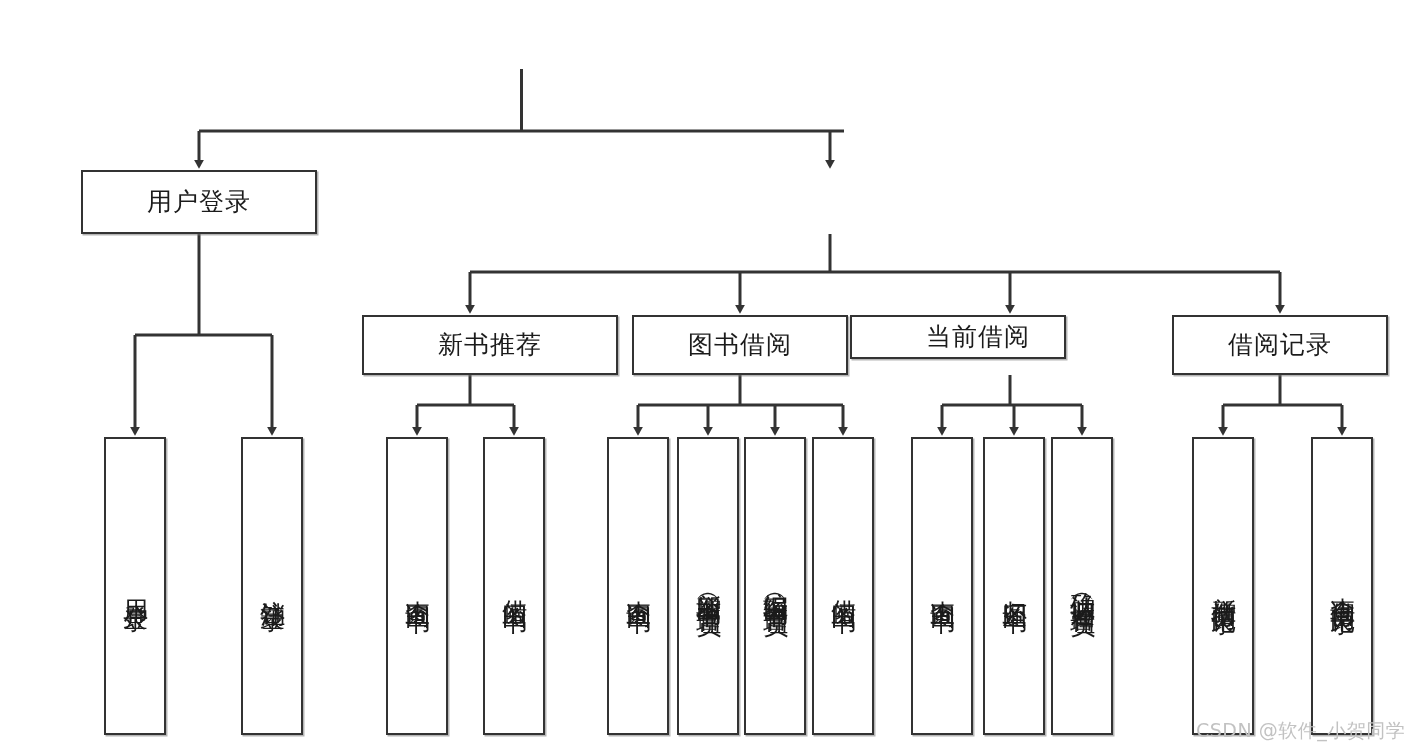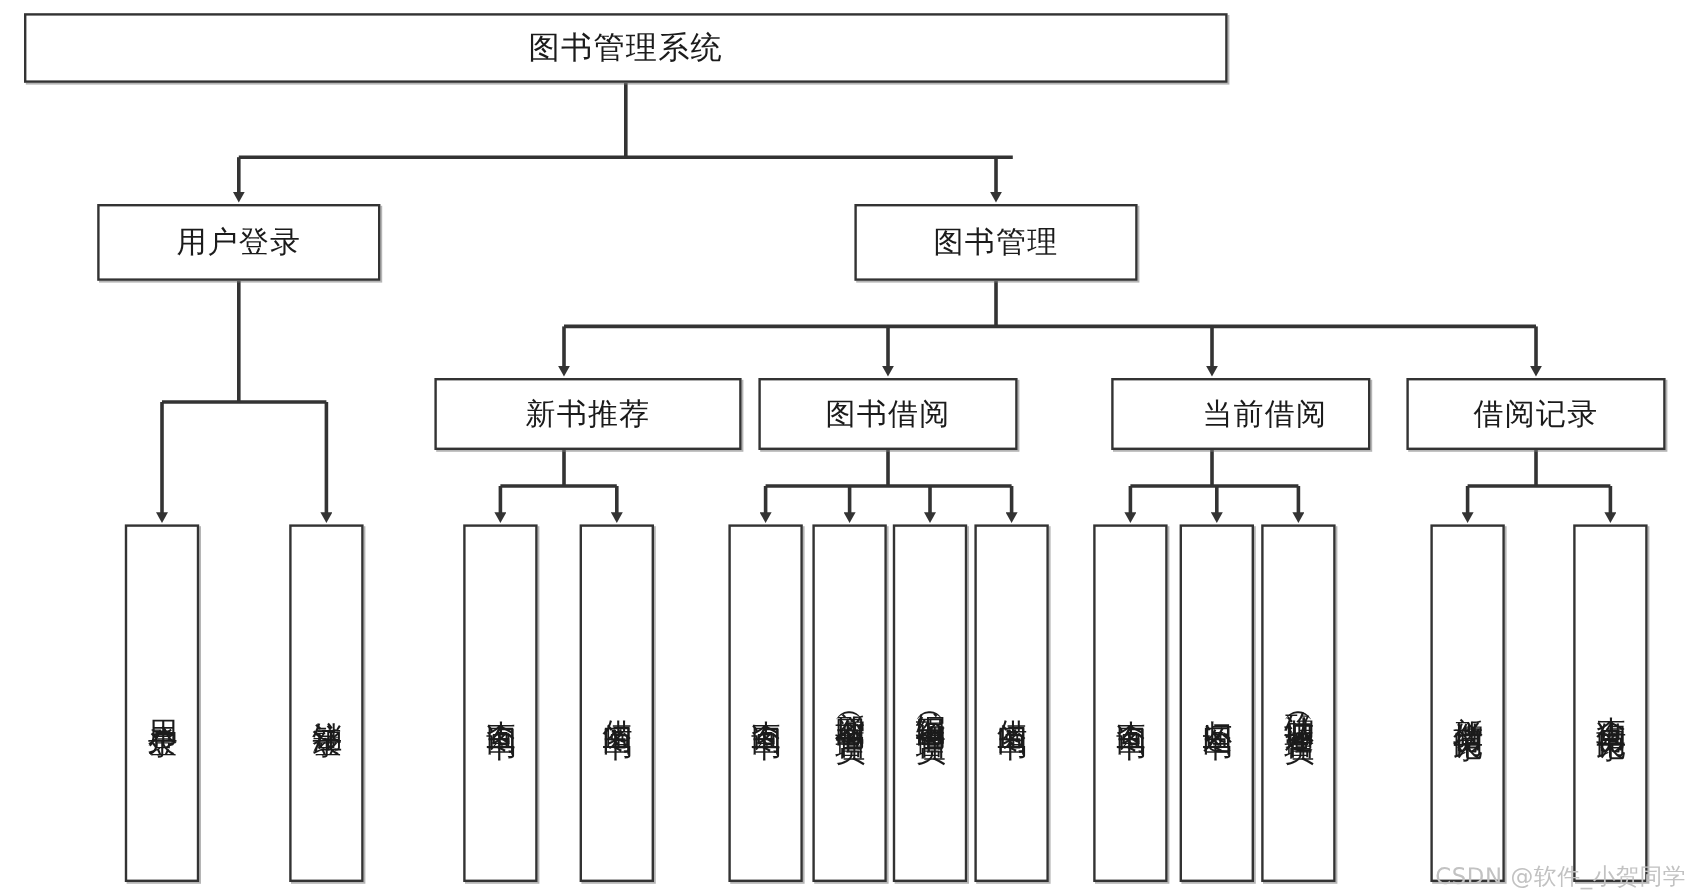--- a/index.html
+++ b/index.html
@@ -121,38 +121,32 @@
       <path d="M1014,405 L1014,428" marker-end="url(#arrowhead)"></path>
       <path d="M1082,405 L1082,428" marker-end="url(#arrowhead)"></path>
 
       <path d="M1280,375 L1280,405"></path>
       <path d="M1223,405 L1342,405"></path>
       <path d="M1223,405 L1223,428" marker-end="url(#arrowhead)"></path>
       <path d="M1342,405 L1342,428" marker-end="url(#arrowhead)"></path>
     </g>
   </svg>
 
-  <div class="node horiz root" style="left:20px; top:11px; width:1003px; height:58px;">
-    <span class="node-label">图书管理系统</span>
-  </div>
 
   <div class="node horiz" style="left:81px; top:170px; width:236px; height:64px;">
     <span class="node-label">用户登录</span>
-  </div>
-  <div class="node horiz" style="left:712px; top:170px; width:236px; height:64px;">
-    <span class="node-label">图书管理</span>
   </div>
 
   <div class="node horiz" style="left:362px; top:315px; width:256px; height:60px;">
     <span class="node-label">新书推荐</span>
   </div>
   <div class="node horiz" style="left:632px; top:315px; width:216px; height:60px;text-align:right;">
     <span class="node-label">图书借阅</span>
   </div>
-  <div class="node horiz" style="left:926px; top:315px; width:216px; height:60px;padding-left:40px;">
+  <div class="node horiz" style="left:850px; top:315px; width:216px; height:44px;padding-left:40px;">
     <span class="node-label">当前借阅</span>
   </div>
   <div class="node horiz" style="left:1172px; top:315px; width:216px; height:60px;">
     <span class="node-label">借阅记录</span>
   </div>
 
   <div class="node vert" style="left:104px; top:437px; width:62px; height:298px;">
     <span class="node-label">用户登录</span>
   </div>
   <div class="node vert" style="left:241px; top:437px; width:62px; height:298px;">

